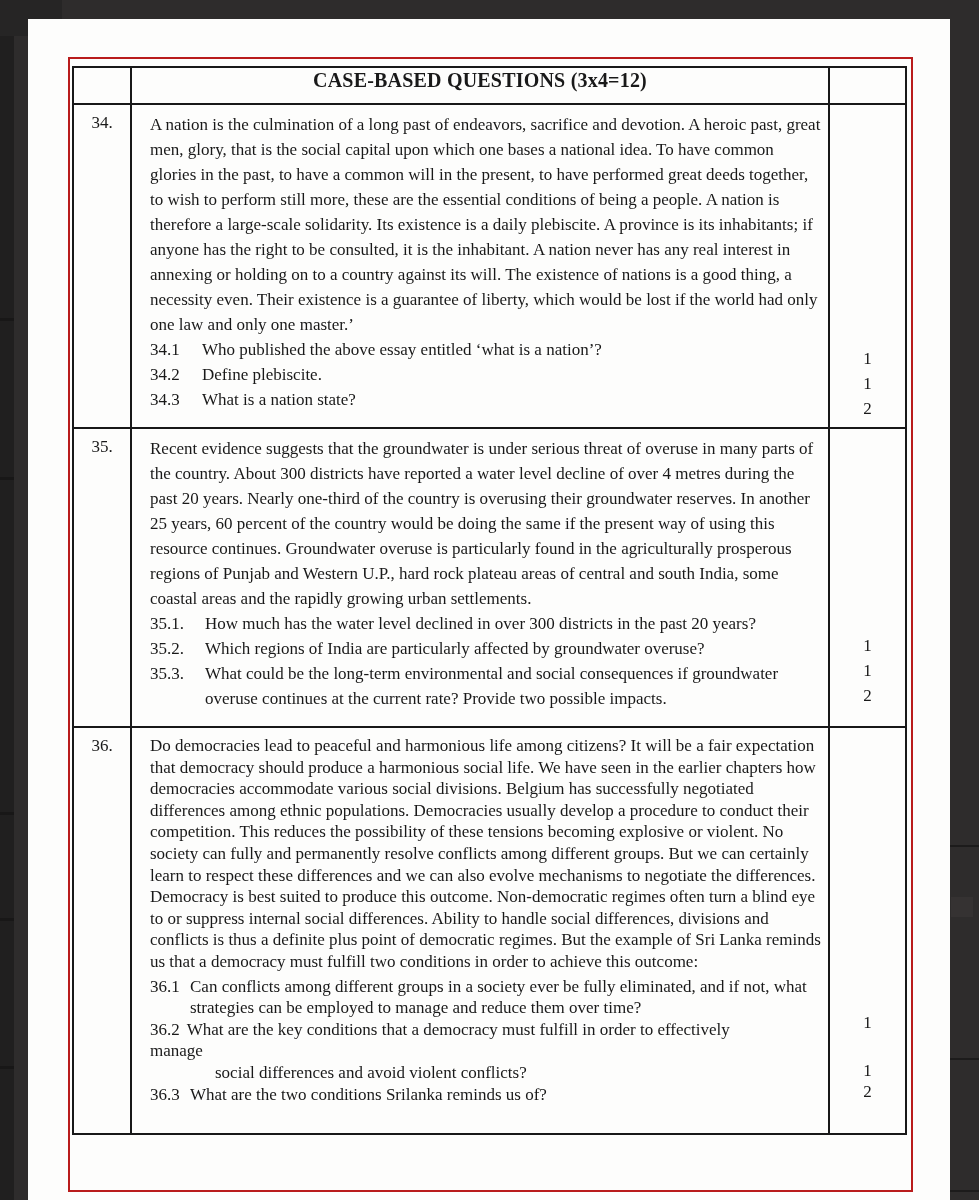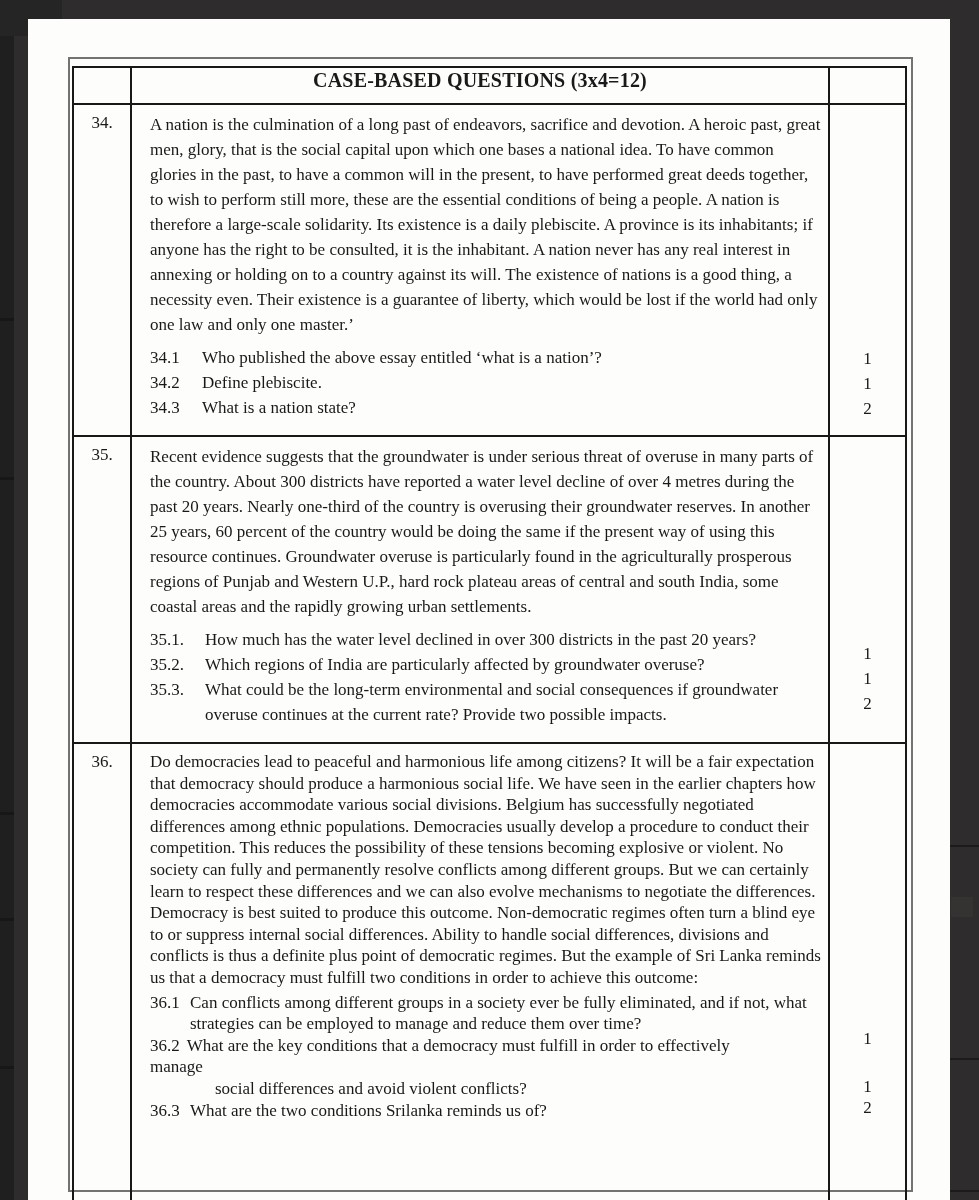--- a/index.html
+++ b/index.html
@@ -16,46 +16,46 @@
   .right-patch{position:absolute;left:951px;top:897px;width:22px;height:20px;background:#353232;}
   .r-artifact{position:absolute;left:950px;width:29px;height:2px;background:#1c1b1b;}
   .ra1{top:845px;} .ra2{top:1058px;} .ra3{top:1190px;}
 
   .sheet{
     position:absolute;left:28px;top:19px;width:922px;height:1181px;
     background:#fdfdfc;
   }
   .outer-box{
     position:absolute;left:40px;top:38px;width:845px;height:1135px;
-    box-sizing:border-box;border:2px solid #737373;
+    box-sizing:border-box;border:2px solid #b91c1c;
     padding:7px 0 0 2px;
   }
   table.grid{
     border-collapse:collapse;table-layout:fixed;width:835px;
     color:#191919;
   }
   table.grid td{border:2px solid #181818;vertical-align:top;overflow:hidden;}
   .c-num{width:58px;} .c-text{width:698px;} .c-marks{width:77px;}
 
   .r-head{height:37px;}
   .r-34{height:294px;}
   .r-35{height:280px;}
-  .r-36{height:463px;}
+  .r-36{height:407px;}
 
   td.head{
     text-align:center;vertical-align:middle;
     font-weight:bold;font-size:20px;letter-spacing:.2px;
   }
   td.qnum{text-align:center;padding-top:8px;font-size:17px;}
   td.body{padding:7px 6px 15px 18px;font-size:17px;}
   .lh25{line-height:25px;}
   .lh22{line-height:21.6px;}
 
   .passage{text-align:left;}
-  .qlist{margin-top:8px;}
+  .qlist{margin-top:0;}
   .qlist36{margin-top:3px;}
   .q{display:flex;}
   .q-label{flex:0 0 52px;}
   .q-label-n{flex:0 0 40px;}
   .q-text{flex:1;}
   .q-flat .q-label-inline{margin-right:7px;}
   .q-flat .q-text-flat{white-space:pre-line;}
   .q-cont{padding-left:65px;}
 
   td.marks{text-align:center;font-size:17px;}

